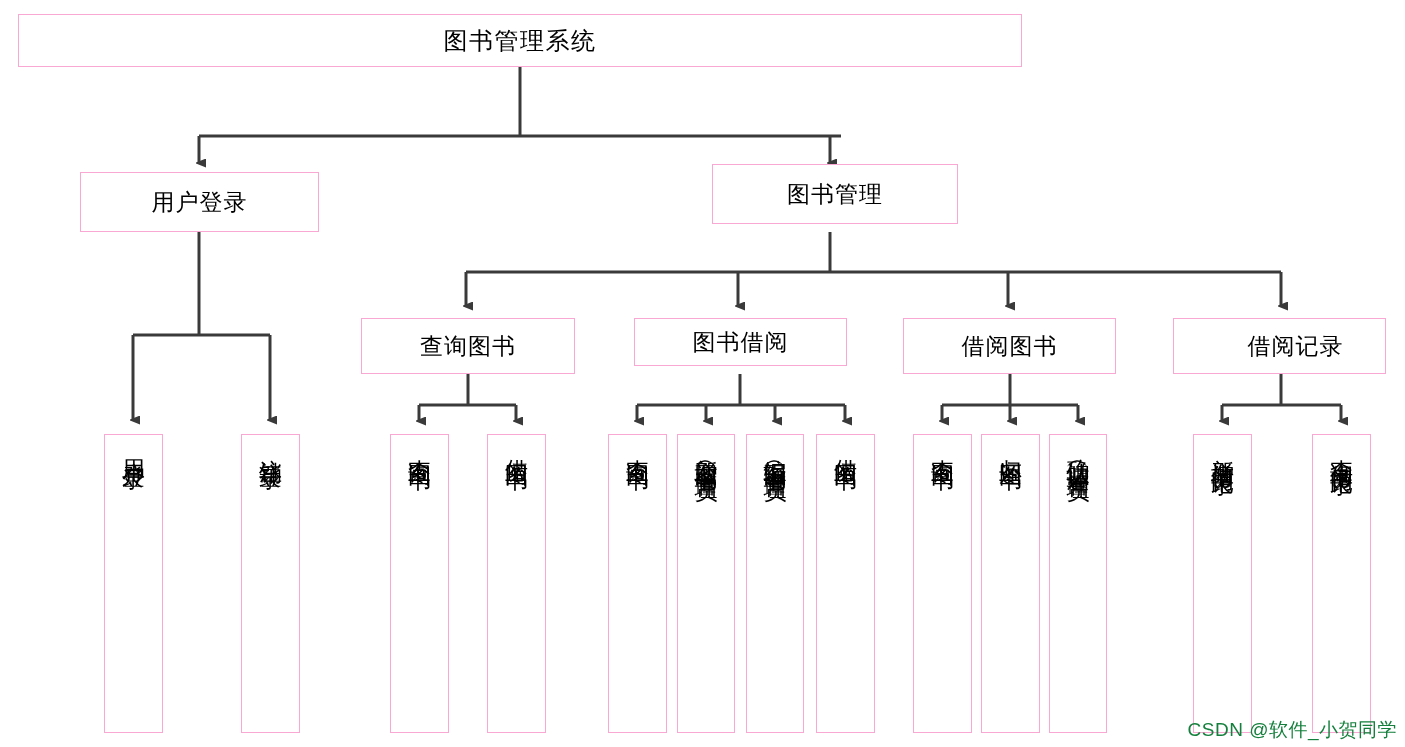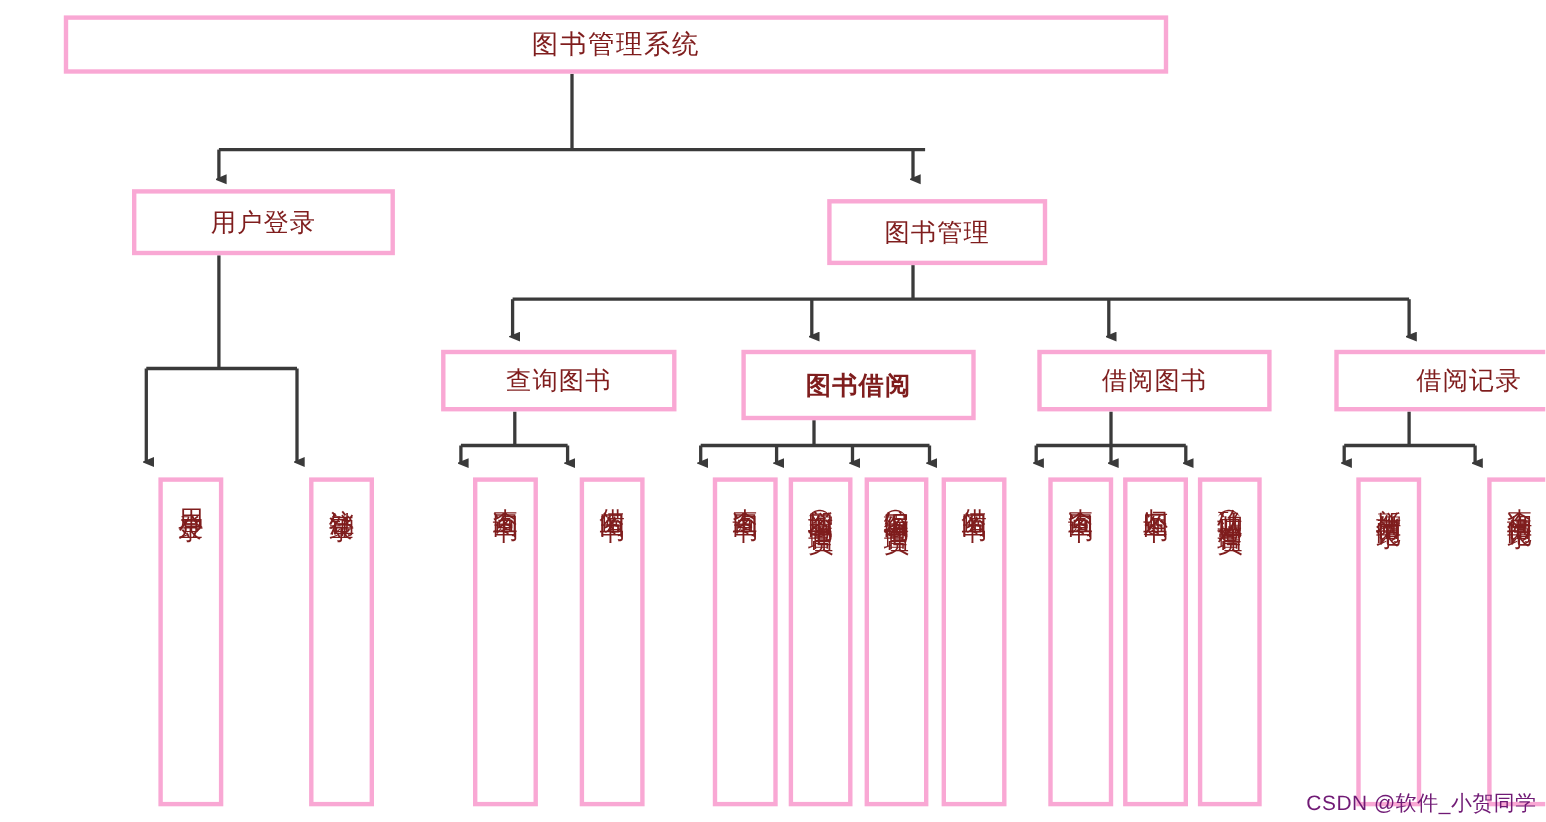--- a/index.html
+++ b/index.html
@@ -15,26 +15,25 @@
     width: 1405px;
     height: 747px;
     background: #ffffff;
     overflow: hidden;
   }
   
   .node {
     position: absolute;
     box-sizing: border-box;
     background: #ffffff;
-    border: 4px solid #f9a8d4;
+    border: 1px solid #f9a8d4;
     display: flex;
     align-items: center;
     justify-content: center;
-    color: #7f1d1d;
-    margin-left: 40px;
+    color: #000000;
   }
   .node-label {
     display: block;
     text-align: center;
     line-height: 1.15;
     white-space: nowrap;
   }
   
   .node.horiz .node-label {
     font-size: 23px;
@@ -72,21 +71,21 @@
     height: 747px;
     pointer-events: none;
   }
 
   
   .watermark {
     position: absolute;
     right: 8px;
     bottom: 4px;
     font-size: 19px;
-    color: #701a75;
+    color: #15803d;
     white-space: nowrap;
     letter-spacing: 0.5px;
   }
 </style>
 </head>
 <body>
 
 <div id="canvas">
 
   <svg id="wires" viewBox="0 0 1405 747" xmlns="http://www.w3.org/2000/svg">
@@ -140,29 +139,29 @@
   </svg>
 
   <div class="node root horiz" style="left:18px; top:14px; width:1004px; height:53px;">
     <span class="node-label">图书管理系统</span>
   </div>
 
   <div class="node horiz" style="left:80px; top:172px; width:239px; height:60px;">
     <span class="node-label">用户登录</span>
   </div>
 
-  <div class="node horiz" style="left:712px; top:181px; width:200px; height:60px;">
+  <div class="node horiz" style="left:712px; top:164px; width:246px; height:60px;">
     <span class="node-label">图书管理</span>
   </div>
 
   <div class="node horiz" style="left:361px; top:318px; width:214px; height:56px;">
     <span class="node-label">查询图书</span>
   </div>
 
-  <div class="node horiz" style="left:634px; top:318px; width:213px; height:64px;font-weight:bold;">
+  <div class="node horiz" style="left:634px; top:318px; width:213px; height:48px;">
     <span class="node-label">图书借阅</span>
   </div>
 
   <div class="node horiz" style="left:903px; top:318px; width:213px; height:56px;">
     <span class="node-label">借阅图书</span>
   </div>
 
   <div class="node horiz" style="left:1173px; top:318px; width:213px; height:56px;padding-left:32px;">
     <span class="node-label">借阅记录</span>
   </div>

